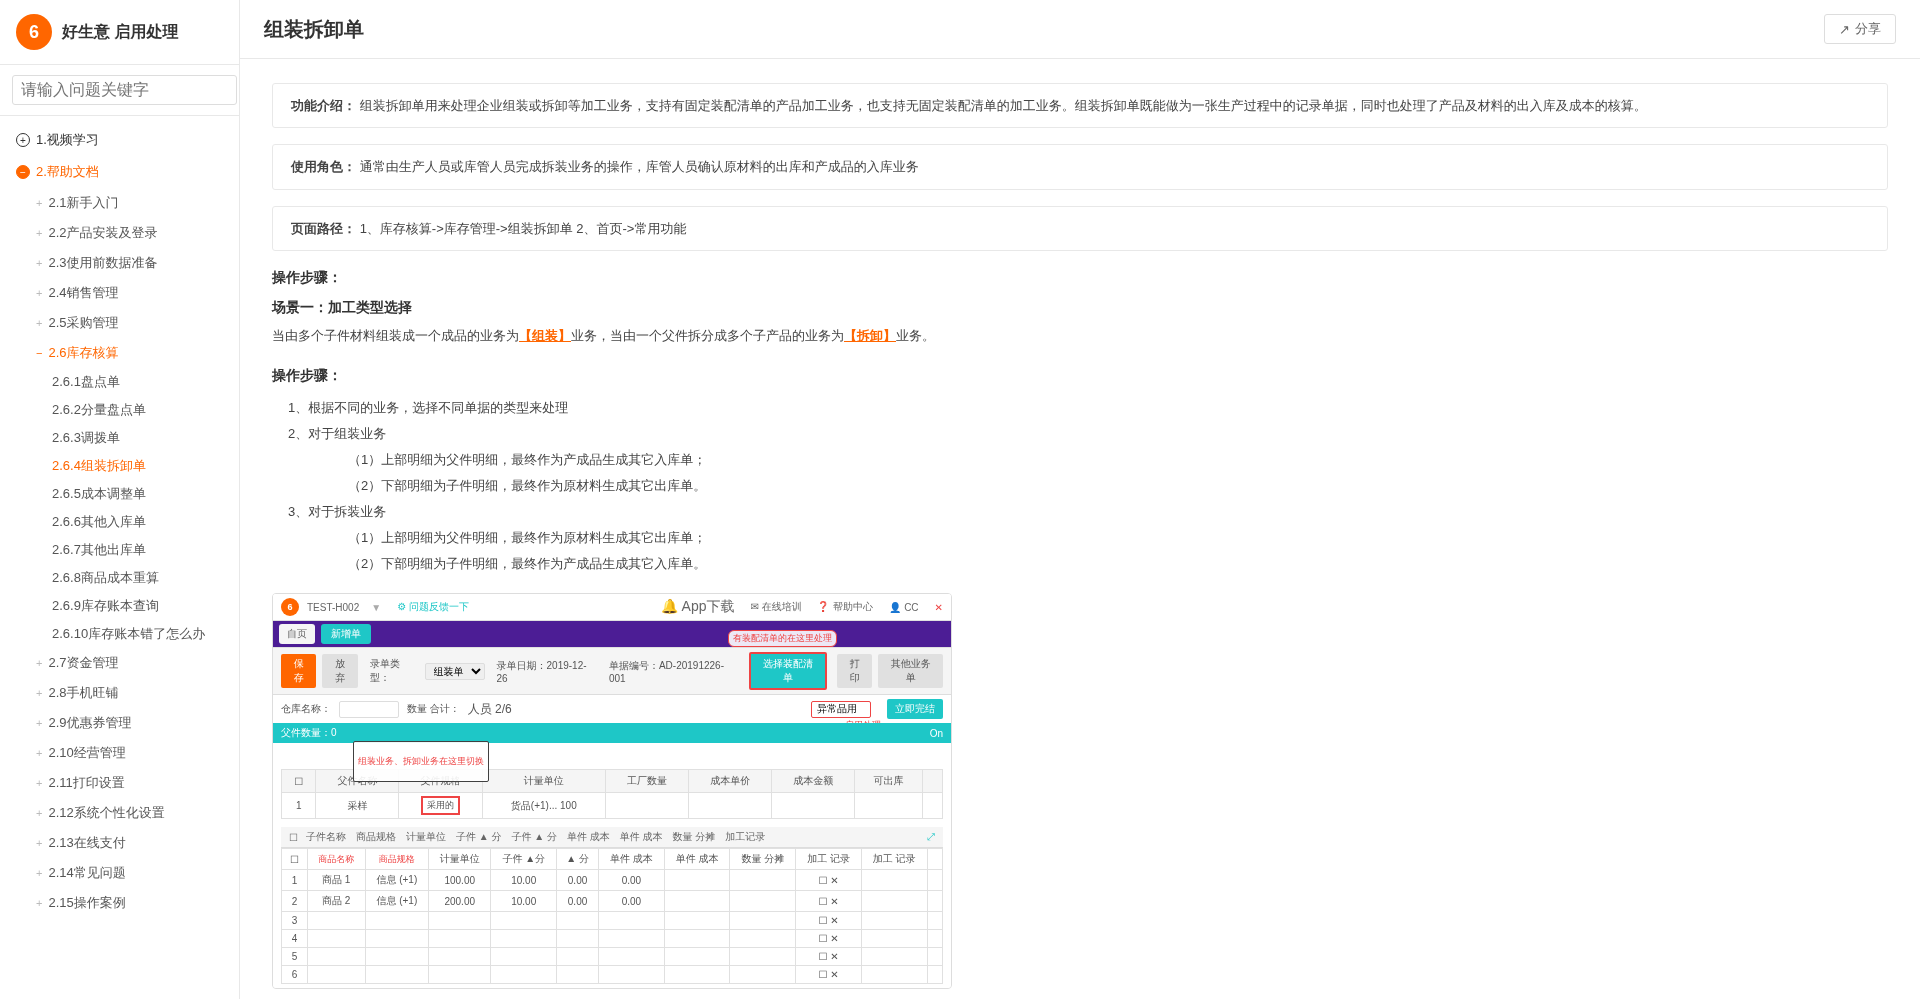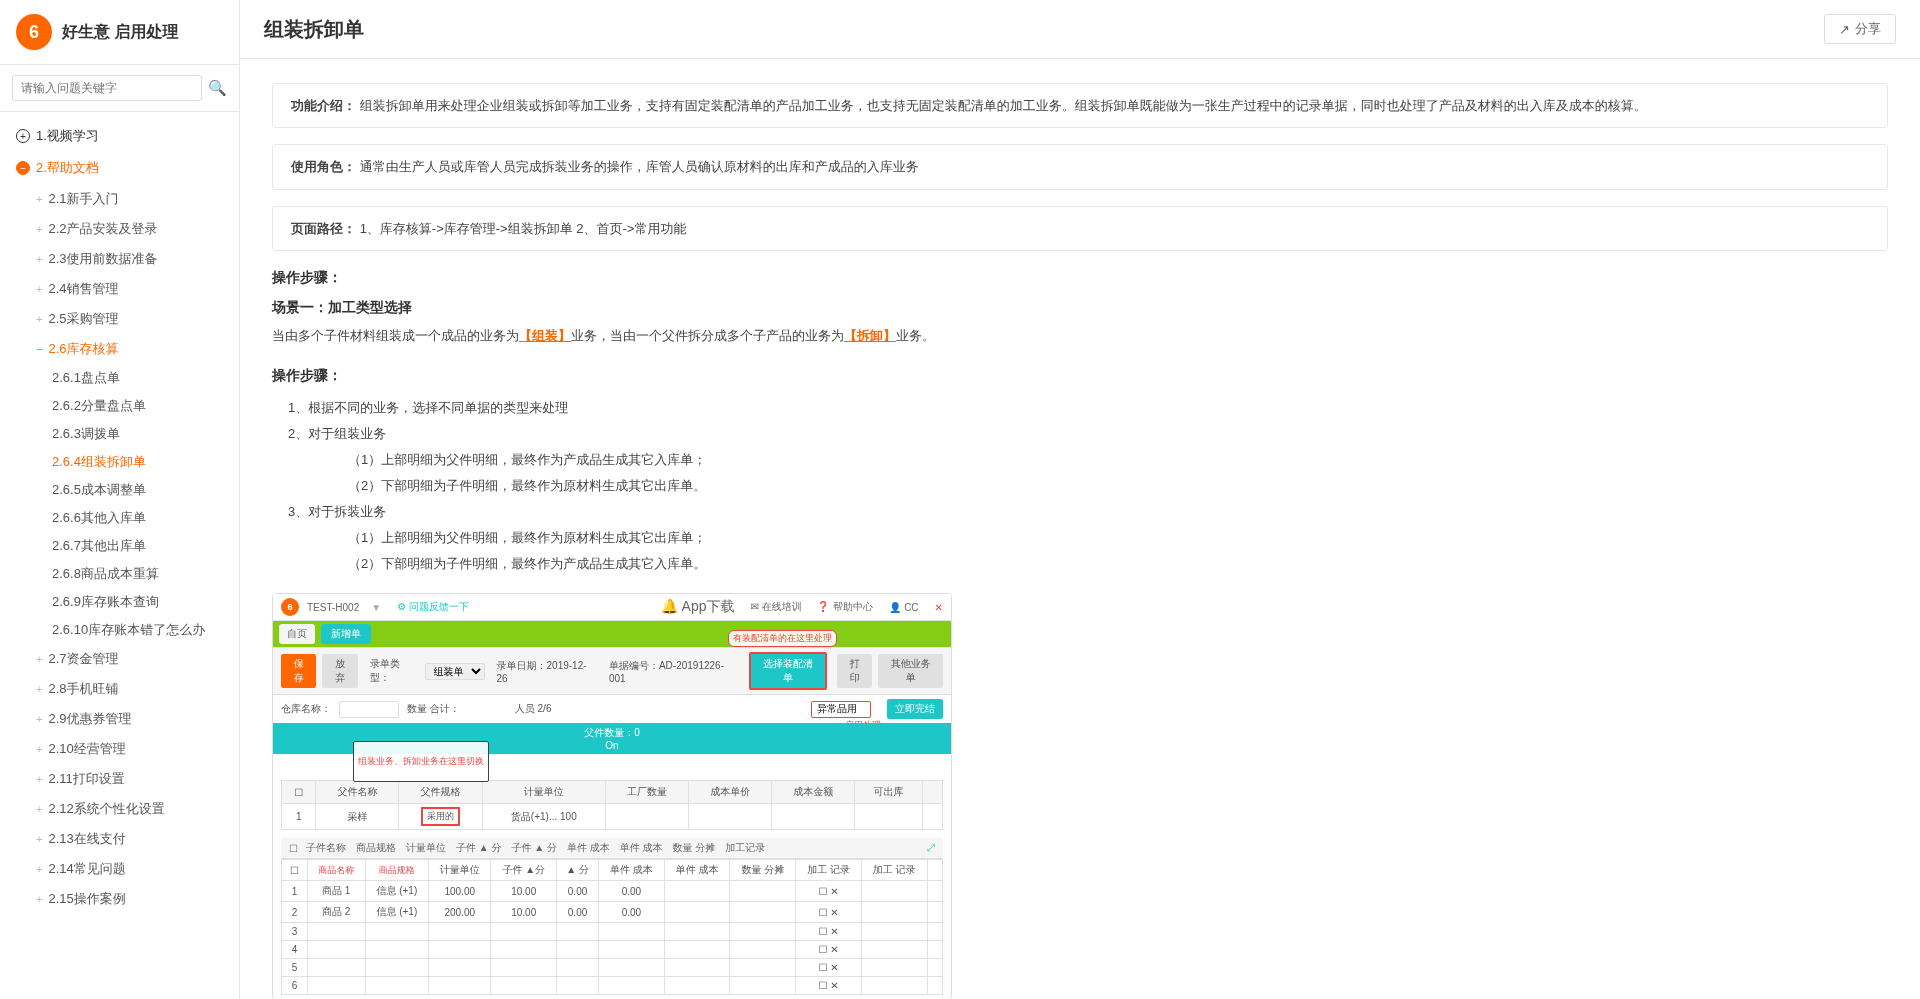--- a/index.html
+++ b/index.html
@@ -38,48 +38,48 @@
     .content-text { font-size: 13px; line-height: 2; color: #444; margin-bottom: 6px; }
     .step-item { font-size: 13px; line-height: 2; color: #444; margin-left: 16px; }
     .highlight-orange { color: #f60; text-decoration: underline; }
     .bold-text { font-weight: bold; }
 
     
     .screenshot-container { border: 1px solid #ddd; border-radius: 4px; overflow: hidden; margin: 16px 0; background: #f0f0f0; width: 100%; max-width: 680px; }
     .screenshot-inner { background: #fff; position: relative; }
     .mock-app-bar { background: #fff; border-bottom: 1px solid #e0e0e0; padding: 4px 8px; display: flex; align-items: center; gap: 8px; font-size: 11px; }
     .mock-app-logo { width: 18px; height: 18px; background: #f60; border-radius: 50%; display: inline-flex; align-items: center; justify-content: center; color: #fff; font-size: 9px; font-weight: bold; }
-    .mock-top-bar { background: #84cc16; border-bottom: 1px solid #e0e0e0; padding: 3px 6px; display: flex; align-items: center; gap: 6px; font-size: 10px; color: #666; }
+    .mock-top-bar { background: #4c1d95; border-bottom: 1px solid #e0e0e0; padding: 3px 6px; display: flex; align-items: center; gap: 6px; font-size: 10px; color: #666; }
     .mock-tab-active { background: #1ec7c7; color: #fff; padding: 3px 10px; border-radius: 3px; font-size: 10px; cursor: pointer; }
     .mock-tab { background: #f5f5f5; color: #666; padding: 3px 8px; border-radius: 3px; font-size: 10px; }
     .mock-toolbar { background: #f5f5f5; padding: 4px 8px; display: flex; align-items: center; gap: 6px; border-bottom: 1px solid #ddd; }
     .mock-btn-orange { background: #f60; color: #fff; border: none; padding: 3px 8px; border-radius: 2px; font-size: 10px; }
     .mock-btn-gray { background: #e0e0e0; color: #555; border: none; padding: 3px 8px; border-radius: 2px; font-size: 10px; }
     .mock-btn-teal { background: #1ec7c7; color: #fff; border: none; padding: 3px 8px; border-radius: 2px; font-size: 10px; }
     .mock-form-row { display: flex; align-items: center; gap: 8px; padding: 4px 8px; font-size: 10px; color: #555; flex-wrap: wrap; }
     .mock-input { border: 1px solid #ddd; padding: 2px 5px; border-radius: 2px; font-size: 10px; width: 80px; background: #fff; }
     .mock-input-red { border: 1px solid #e44; padding: 2px 5px; border-radius: 2px; font-size: 10px; width: 80px; background: #fff; }
     .mock-label { font-size: 10px; color: #555; white-space: nowrap; }
     .mock-table { width: 100%; border-collapse: collapse; font-size: 10px; }
     .mock-table th { background: #f5f5f5; padding: 4px 6px; border: 1px solid #e0e0e0; text-align: center; font-weight: normal; color: #555; }
     .mock-table td { padding: 3px 6px; border: 1px solid #e0e0e0; text-align: center; color: #555; }
     .mock-table-section { padding: 4px 8px; }
     .mock-table-header { background: #f5f5f5; padding: 3px 8px; font-size: 10px; color: #666; display: flex; align-items: center; gap: 4px; border-bottom: 1px solid #ddd; }
-    .mock-green-bar { background: #1ec7c7; color: #fff; padding: 3px 8px; font-size: 10px; display: flex; align-items: center; justify-content: space-between; flex-direction: column; }
+    .mock-green-bar { background: #1ec7c7; color: #fff; padding: 3px 8px; font-size: 10px; display: flex; align-items: center; justify-content: space-between; }
   </style>
 </head>
 <body>
 
 <div id="sidebar">
   <div id="sidebar-header">
     <div id="logo-circle">6</div>
     <span id="sidebar-title">好生意 启用处理</span>
   </div>
   <div id="search-box">
-    <input id="search-input" type="text" style="flex: 1 1 0%; border: 1px solid rgb(221, 221, 221); border-radius: 3px; padding: 5px 8px; font-size: 12px; outline: none; color: rgb(153, 153, 153);" placeholder="请输入问题关键字">
+    <input id="search-input" type="text" style="flex: 1 1 0%; border: 1px solid rgb(221, 221, 221); border-radius: 3px; padding: 5px 8px; font-size: 16px; outline: none; color: rgb(153, 153, 153);" placeholder="请输入问题关键字">
     <button id="search-btn" style="background:none;border:none;cursor:pointer;color:#999;font-size:15px;">🔍</button>
   </div>
   <div id="nav-tree">
 
     <div class="nav-section">
       <div class="nav-section-title">
         <span class="expand-icon">+</span>
         <span>1.视频学习</span>
       </div>
     </div>
@@ -244,21 +244,21 @@
             <div style="position:absolute;top:-22px;right:-10px;color:#e44;font-size:9px;white-space:nowrap;background:rgba(255,255,255,0.9);padding:1px 4px;border:1px solid #e44;border-radius:6px;">有装配清单的在这里处理</div>
           </div>
           <button class="mock-btn-gray" style="margin-left:4px;">打印</button>
           <button class="mock-btn-gray">其他业务单</button>
         </div>
 
         <div class="mock-form-row">
           <span class="mock-label">仓库名称：</span>
           <input class="mock-input" value="" style="width: 60px;">
           <span class="mock-label">数量 合计：</span>
-          <span style="font-size:10px;margin-left:47px;">人员 2/6</span>
+          <span style="font-size:12px;">人员 2/6</span>
           <div style="flex:1;"></div>
 
           <div style="position:relative;display:inline-block;">
             <input class="mock-input-red" value="异常品用" style="width: 60px;">
             <div style="position:absolute;top:18px;right:-10px;color:#e44;font-size:9px;white-space:nowrap;">启用处理</div>
           </div>
           <button class="mock-btn-teal" style="margin-left:8px;">立即完结</button>
         </div>
 
         <div style="position:relative;">

